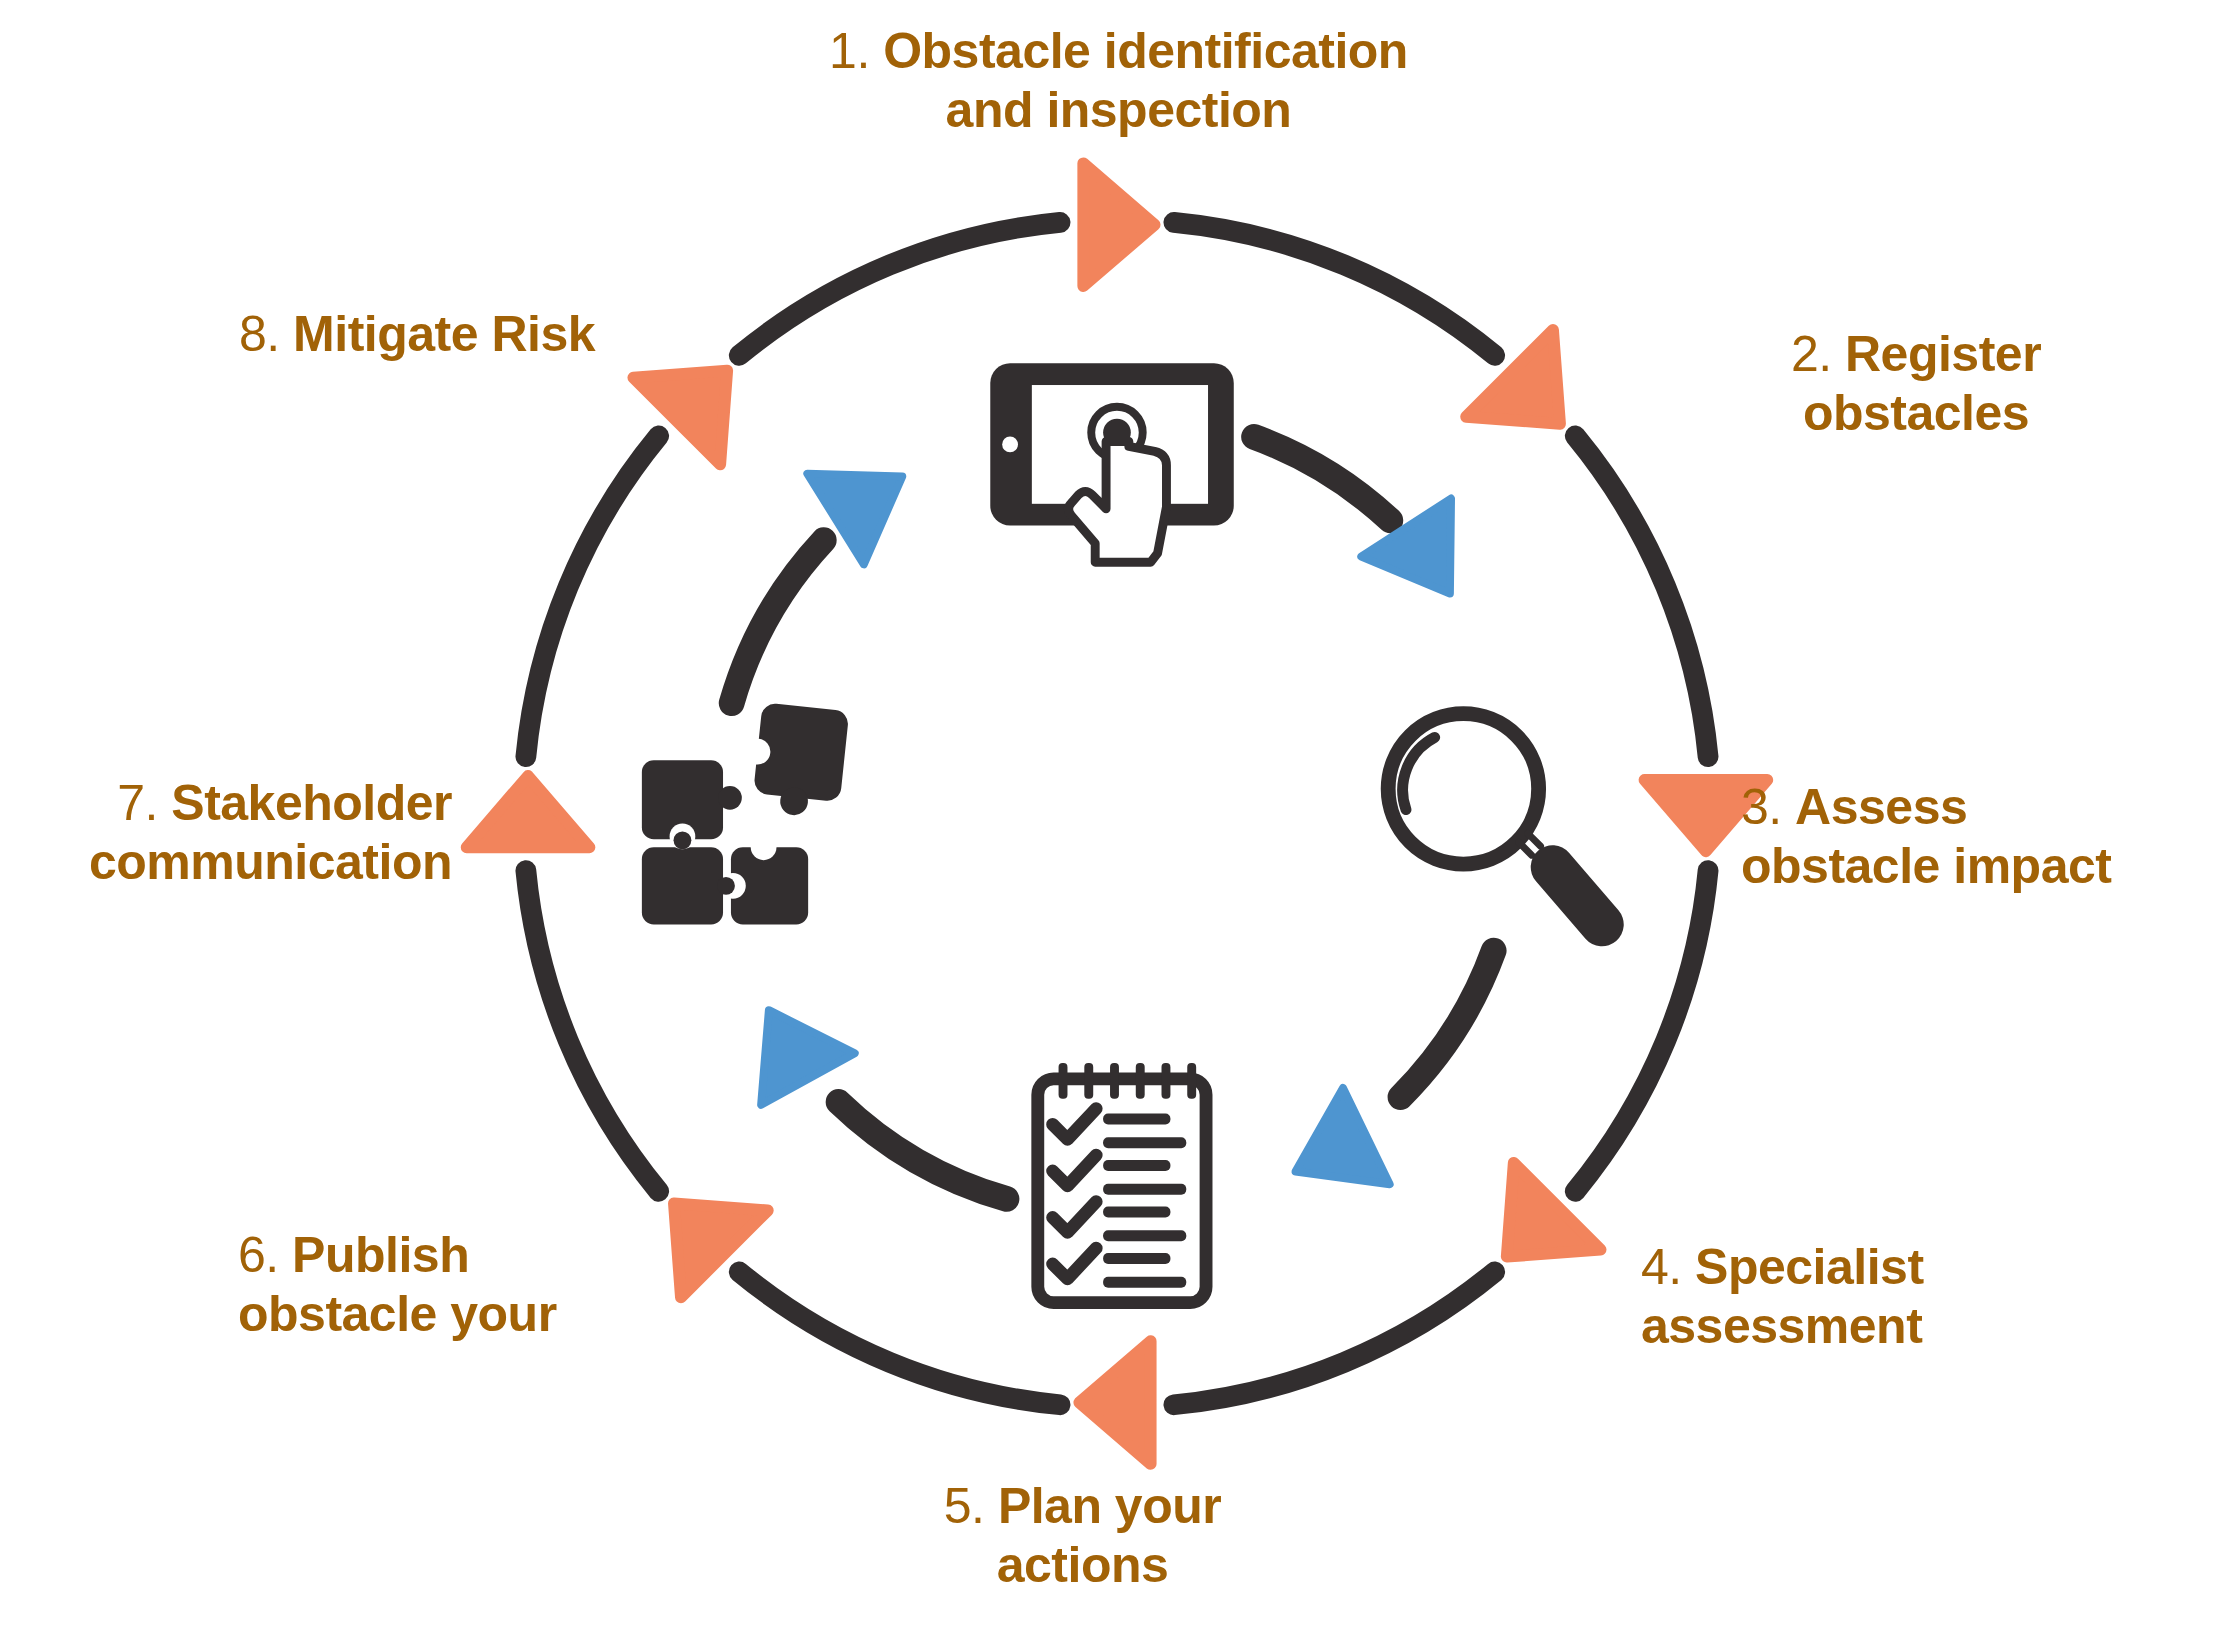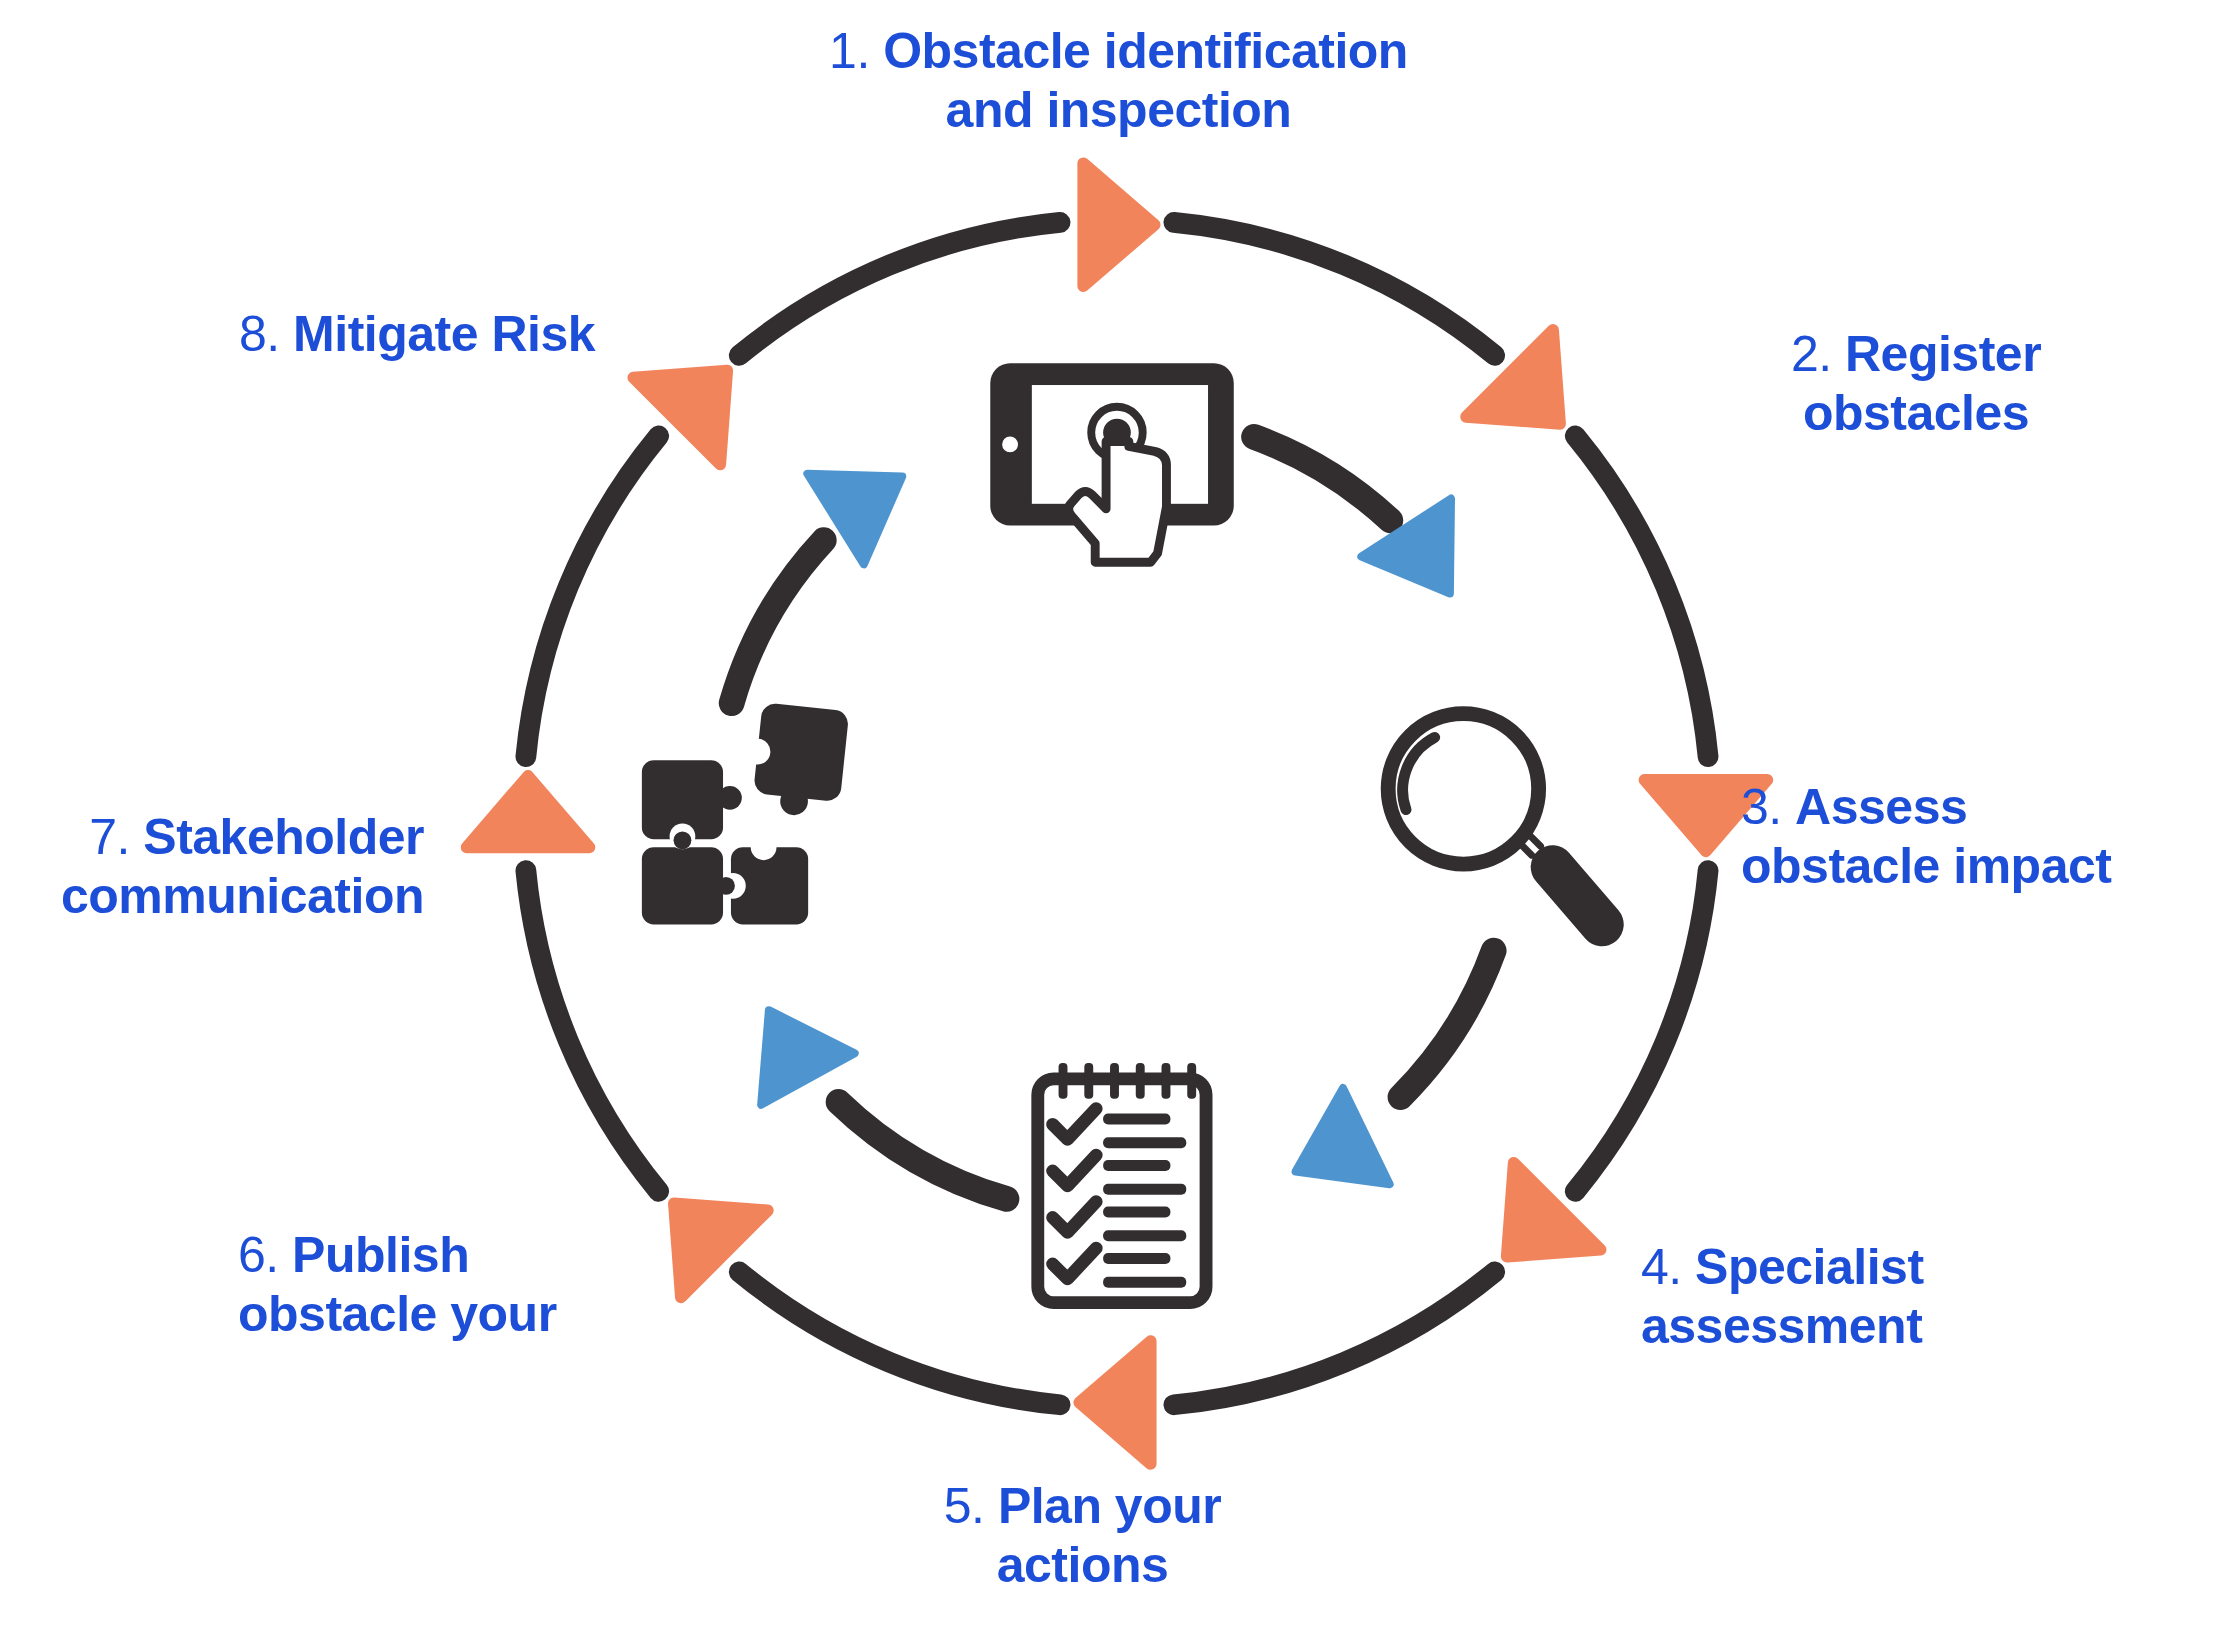--- a/index.html
+++ b/index.html
@@ -8,33 +8,33 @@
     width:2228px;height:1650px;
     background:#ffffff;
     font-family:"Liberation Sans", sans-serif;
     overflow:hidden;
   }
   #diagram-svg{position:absolute;left:0;top:0;}
   .step{
     position:absolute;
     font-size:50px;
     line-height:1.17;
-    color:#1d4ed8;
+    color:#a16207;
     letter-spacing:-0.5px;
     white-space:nowrap;
   }
   .step .num{font-weight:400;}
   .step .b{font-weight:700;}
   .s1{left:673px;top:22px;width:891px;text-align:center;}
   .s2{left:1629px;top:325px;width:574px;text-align:center;}
   .s3{left:1741px;top:778px;width:433px;text-align:left;}
   .s4{left:1641px;top:1238px;width:574px;text-align:left;}
   .s5{left:835px;top:1477px;width:495px;text-align:center;}
   .s6{left:238px;top:1226px;width:398px;}
-  .s7{left:26px;top:774px;width:398px;text-align:right;margin-top:34px;}
+  .s7{left:54px;top:774px;width:398px;text-align:right;}
   .s8{left:218px;top:305px;width:398px;text-align:center;}
 </style>
 </head>
 <body>
 
 <div id="stage">
 
   <svg id="diagram-svg" width="2228" height="1650" viewBox="0 0 2250 1667">
 
     <g fill="none" stroke-width="21" stroke-linecap="round" stroke="#322E2F">

